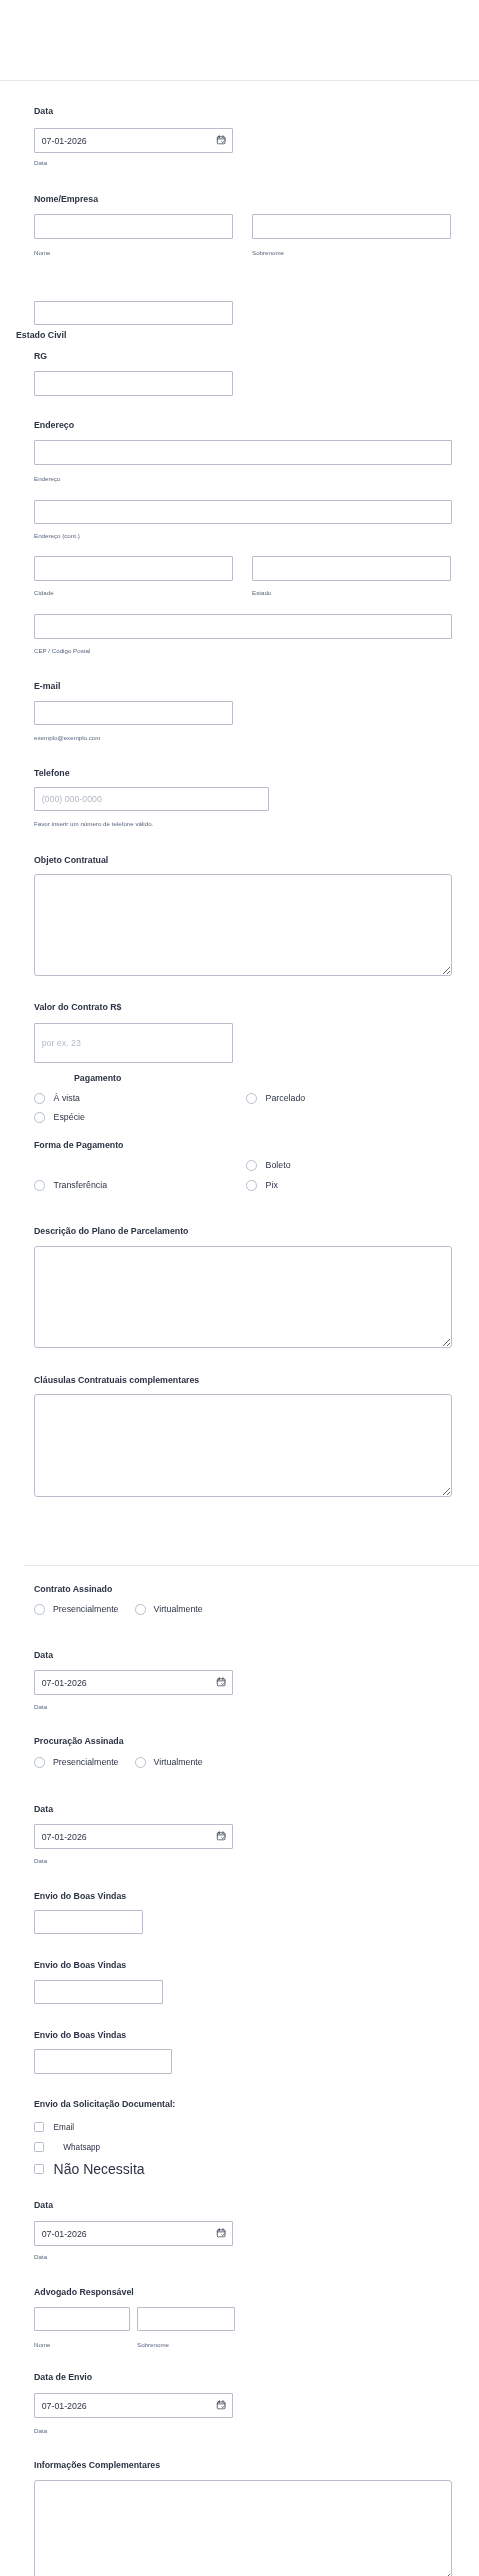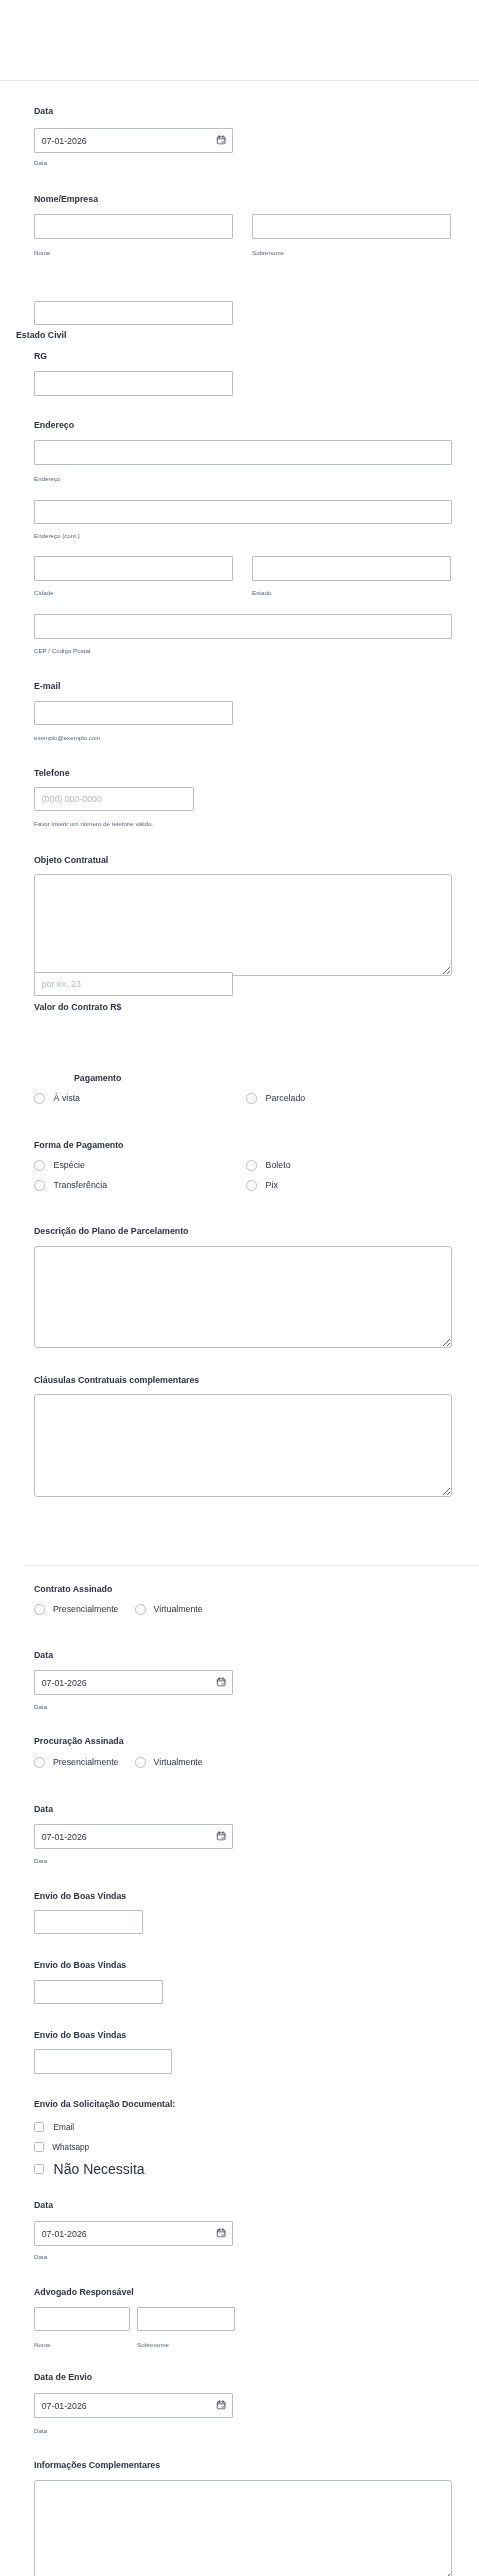--- a/index.html
+++ b/index.html
@@ -93,47 +93,47 @@
   </div>
   <div class="abs sublabel" style="top:647px;left:34px;">CEP / Código Postal</div>
 
   <div class="abs qlabel" style="top:681px;left:34px;">E-mail</div>
   <div class="abs" style="top:701px;left:34px;width:199px;height:24px;">
     <input class="tinput" type="text" style="">
   </div>
   <div class="abs sublabel" style="top:734px;left:34px;">exemplo@exemplo.com</div>
 
   <div class="abs qlabel" style="top:768px;left:34px;">Telefone</div>
-  <div class="abs" style="top:787px;left:34px;width:160px;height:24px;">
+  <div class="abs" style="top:787px;left:34px;width:235px;height:24px;">
     <input class="tinput" type="text" placeholder="(000) 000-0000" style="">
   </div>
   <div class="abs sublabel" style="top:820px;left:34px;">Favor inserir um número de telefone válido.</div>
 
   <div class="abs qlabel" style="top:855px;left:34px;">Objeto Contratual</div>
   <div class="abs" style="top:874px;left:34px;width:418px;height:102px;">
     <textarea class="tarea" style=""></textarea>
   </div>
 
   <div class="abs qlabel" style="top:1002px;left:34px;">Valor do Contrato R$</div>
-  <div class="abs" style="top:972px;left:34px;width:199px;height:24px;">
+  <div class="abs" style="top:1023px;left:34px;width:199px;height:40px;">
     <input class="tinput" type="text" placeholder="por ex. 23" style="">
   </div>
 
   <div class="abs qlabel" style="top:1073px;left:34px;margin-left:40px;">Pagamento</div>
   <div class="abs opt" style="top:1093px;left:34px;">
     <input class="radio" type="radio" name="pagamento" style="">
     <span class="optlabel">À vista</span>
   </div>
   <div class="abs opt" style="top:1093px;left:246px;">
     <input class="radio" type="radio" name="pagamento" style="">
     <span class="optlabel">Parcelado</span>
   </div>
 
   <div class="abs qlabel" style="top:1140px;left:34px;">Forma de Pagamento</div>
-  <div class="abs opt" style="top:1160px;left:34px;">
+  <div class="abs opt" style="top:1112px;left:34px;">
     <input class="radio" type="radio" name="forma" style="">
     <span class="optlabel">Espécie</span>
   </div>
   <div class="abs opt" style="top:1160px;left:246px;">
     <input class="radio" type="radio" name="forma" style="">
     <span class="optlabel">Boleto</span>
   </div>
   <div class="abs opt" style="top:1180px;left:34px;">
     <input class="radio" type="radio" name="forma" style="">
     <span class="optlabel">Transferência</span>
@@ -218,21 +218,21 @@
   <div class="abs qlabel" style="top:2030px;left:34px;">Envio do Boas Vindas</div>
   <div class="abs" style="top:2049px;left:34px;width:138px;height:25px;">
     <input class="tinput" type="text" style="">
   </div>
 
   <div class="abs qlabel" style="top:2099px;left:34px;">Envio da Solicitação Documental:</div>
   <div class="abs opt" style="top:2122px;left:34px;gap:9.3px;">
     <input class="checkbox" type="checkbox" style="">
     <span class="optlabel" style="font-size:8.2px;">Email</span>
   </div>
-  <div class="abs opt" style="top:2142px;left:34px;gap:8px;">
+  <div class="abs opt" style="top:2142px;left:34px;gap:19px;">
     <input class="checkbox" type="checkbox" style="">
     <span class="optlabel" style="font-size:8.2px;">Whatsapp</span>
   </div>
   <div class="abs opt" style="top:2161px;left:34px;gap:9.3px;">
     <input class="checkbox" type="checkbox" style="">
     <span class="optlabel" style="font-size:14px;">Não Necessita</span>
   </div>
 
   <div class="abs qlabel" style="top:2200px;left:34px;">Data</div>
   <div class="abs datewrap" style="top:2221px;left:34px;width:199px;height:25px;">

